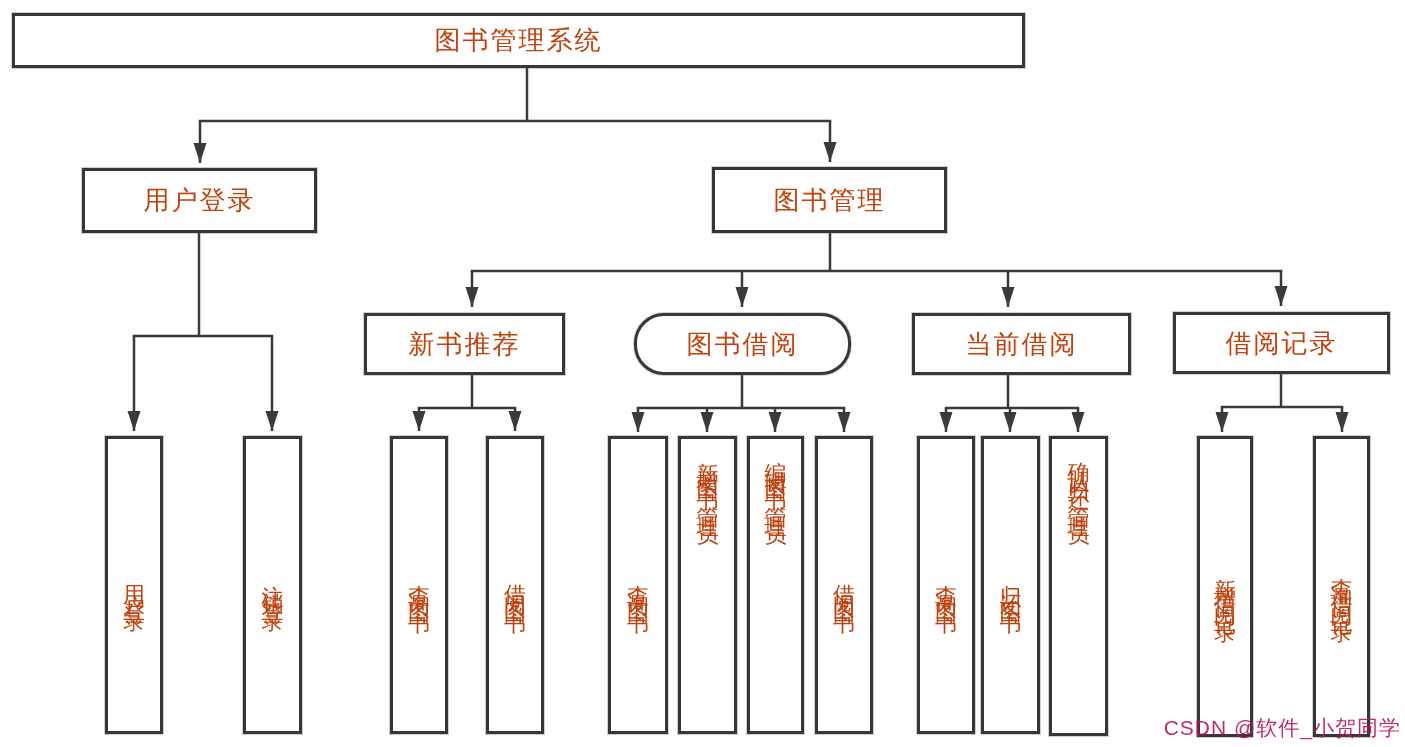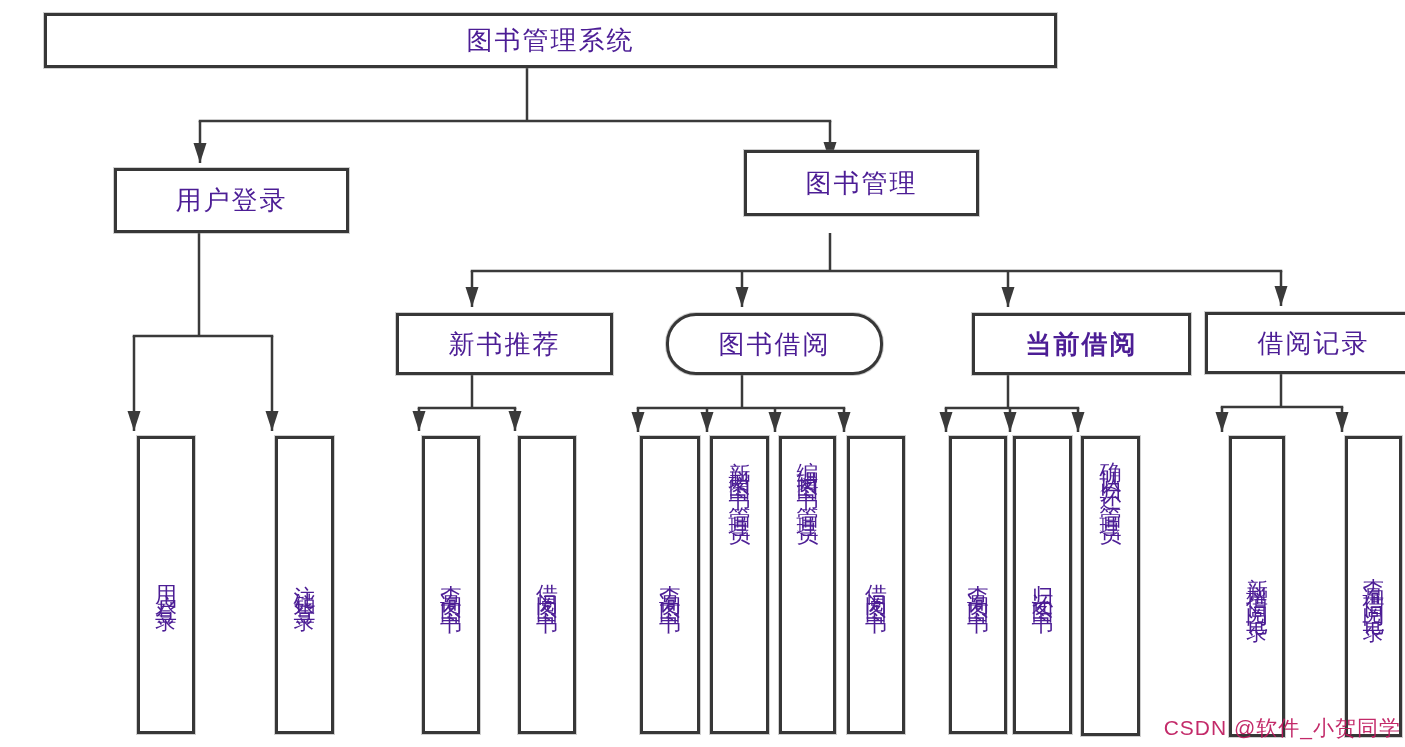--- a/index.html
+++ b/index.html
@@ -21,23 +21,22 @@
     pointer-events: none;
   }
   .node {
     position: absolute;
     box-sizing: border-box;
     border: 3px solid #373737;
     background: #ffffff;
     display: flex;
     align-items: center;
     justify-content: center;
-    color: #4c1d95;
+    color: #c2410c;
     box-shadow: 0 0 0 1px rgba(120,120,120,0.35);
-    margin-left: 32px;
   }
   .hlabel {
     font-size: 26px;
     letter-spacing: 2px;
     white-space: nowrap;
   }
   .vtext {
     writing-mode: vertical-rl;
     text-orientation: mixed;
     font-size: 22px;
@@ -116,31 +115,31 @@
     </g>
   </svg>
 
   <div class="node" style="left:12px;top:13px;width:1013px;height:55px;">
     <span class="hlabel">图书管理系统</span>
   </div>
 
   <div class="node" style="left:82px;top:168px;width:235px;height:65px;">
     <span class="hlabel">用户登录</span>
   </div>
-  <div class="node" style="left:712px;top:150px;width:235px;height:66px;">
+  <div class="node" style="left:712px;top:167px;width:235px;height:66px;">
     <span class="hlabel">图书管理</span>
   </div>
 
-  <div class="node" style="left:364px;top:313px;width:217px;height:62px;">
+  <div class="node" style="left:364px;top:313px;width:201px;height:62px;">
     <span class="hlabel">新书推荐</span>
   </div>
   <div class="node" style="left:634px;top:313px;width:217px;height:62px;border-radius:30px;">
     <span class="hlabel">图书借阅</span>
   </div>
-  <div class="node" style="left:940px;top:313px;width:219px;height:62px;font-weight:bold;">
+  <div class="node" style="left:912px;top:313px;width:219px;height:62px;">
     <span class="hlabel">当前借阅</span>
   </div>
   <div class="node" style="left:1173px;top:312px;width:217px;height:62px;">
     <span class="hlabel">借阅记录</span>
   </div>
 
   <div class="node leaf" style="left:105px;top:436px;width:58px;height:298px;">
     <span class="vtext">用户登录</span>
   </div>
   <div class="node leaf" style="left:243px;top:436px;width:59px;height:298px;">

